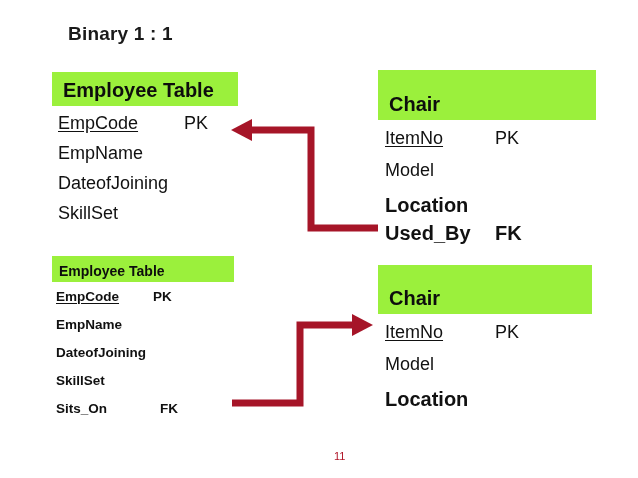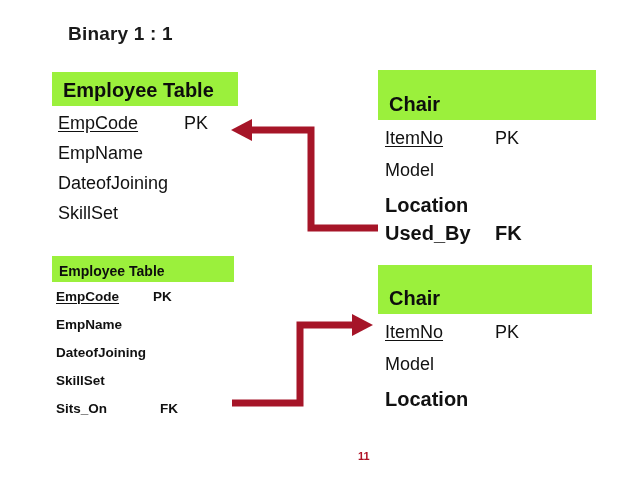--- a/index.html
+++ b/index.html
@@ -81,24 +81,24 @@
     position: absolute;
     left: 0;
     top: 0;
     width: 638px;
     height: 478px;
     pointer-events: none;
   }
 
   .page-number {
     position: absolute;
-    left: 358px;
+    left: 334px;
     top: 450px;
     font-size: 11px;
-    font-weight: bold;
+    font-weight: normal;
     color: #B01427;
   }
 </style>
 </head>
 <body>
 
 <div id="slide">
 
   <div class="slide-title">Binary 1 : 1</div>
 

